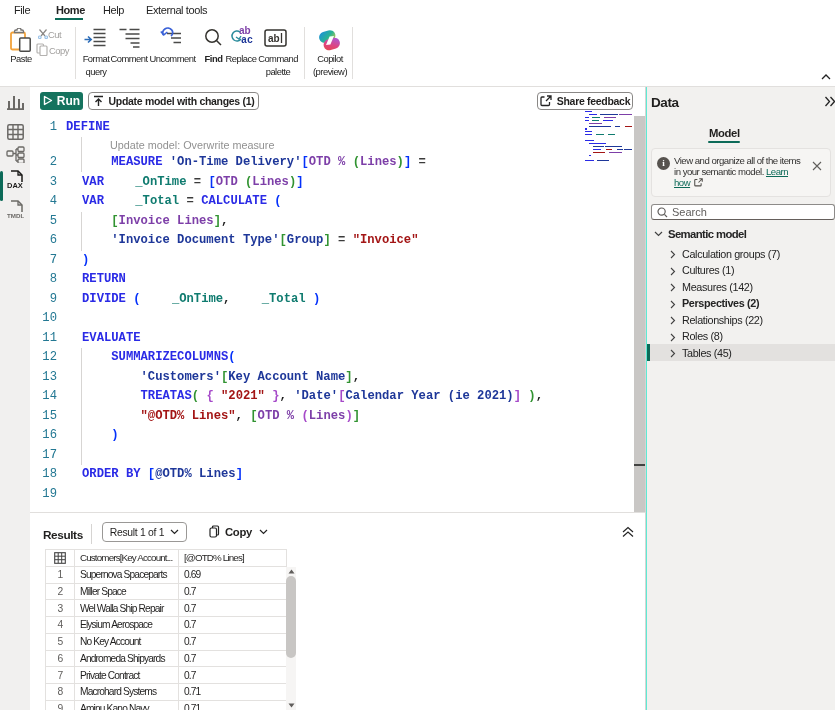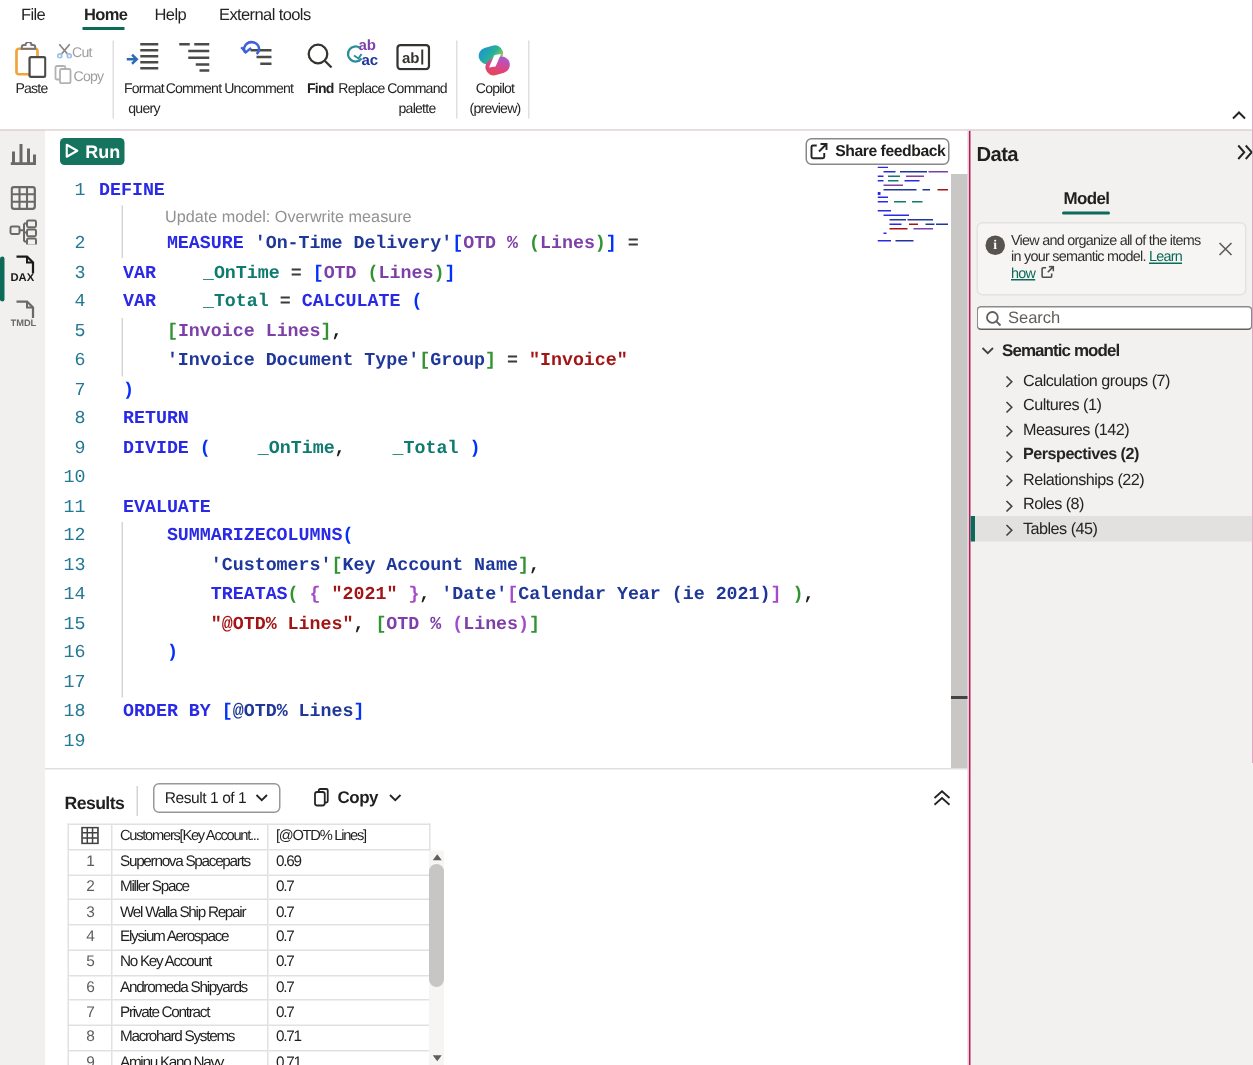--- a/index.html
+++ b/index.html
@@ -1,19 +1,19 @@
 <!DOCTYPE html>
 <html><head>
 <meta charset="utf-8">
 <style>
   * { margin:0; padding:0; box-sizing:border-box; }
   html,body { width:835px; height:710px; overflow:hidden; background:#fff;
     font-family:"Liberation Sans", sans-serif; }
   .abs { position:absolute; }
-  #page { position:relative; width:835px; height:710px; background:#be185d; overflow:hidden; }
+  #page { position:relative; width:835px; height:710px; background:#5eead4; overflow:hidden; }
 
   
   #ribbon { position:absolute; left:0; top:0; width:835px; height:87px; background:#fff; border-bottom:1px solid #e1dfdd; }
   .menutab { position:absolute; top:4px; font-size:11px; letter-spacing:-0.4px; color:#242424; }
   .grplabel { position:absolute; top:76px; font-size:9px; letter-spacing:-0.3px; color:#605e5c; text-align:center;margin-top:45px; }
   .ribdiv { position:absolute; top:27px; height:52px; width:1px; background:#e1dfdd; }
   .riblabel { position:absolute; font-size:9.4px; letter-spacing:-0.5px; color:#242424; text-align:center; line-height:12.5px; white-space:nowrap; }
   .disabled { color:#a19f9d; }
 
   
@@ -104,21 +104,21 @@
     <div class="riblabel" style="left:140px; top:53px; width:65px;">Uncomment</div>
 
     <svg class="abs" style="left:204px; top:28px;" width="19" height="19" viewBox="0 0 19 19">
       <circle cx="8" cy="8" r="6.2" fill="none" stroke="#35332f" stroke-width="1.5"></circle>
       <path d="M12.5 12.5 L17 17" stroke="#35332f" stroke-width="1.5"></path>
     </svg>
     <div class="riblabel" style="left:195px; top:53px; width:37px;font-weight:bold;">Find</div>
 
     <div class="abs" style="left:230px; top:27px; width:26px; height:22px; font-size:10px; font-weight:bold;">
       <span class="abs" style="left:9px; top:-2px; color:#7d3fa8;">ab</span>
-      <span class="abs" style="left:11px; top:8px; color:#1e3799;">ac</span>
+      <span class="abs" style="left:11px; top:8px; color:#1e3799;font-family:Liberation Mono, monospace;">ac</span>
       <svg class="abs" style="left:0; top:2px;" width="12" height="16" viewBox="0 0 12 16">
           <path d="M10 3 a5 5 0 1 0 1 7" fill="none" stroke="#2b8c9c" stroke-width="1.5"></path>
           <path d="M11 7 l-2 3 l-3 -2" fill="none" stroke="#2b8c9c" stroke-width="1.3"></path>
         </svg>
     </div>
     <div class="riblabel" style="left:215px; top:53px; width:52px;">Replace</div>
 
     <svg class="abs" style="left:264px; top:29px;" width="23" height="18" viewBox="0 0 23 18">
       <rect x="1" y="1" width="21" height="16" rx="2" fill="none" stroke="#35332f" stroke-width="1.5"></rect>
       <text x="4" y="13" font-size="10" font-weight="bold" fill="#35332f" font-family="Liberation Sans">ab</text>
@@ -176,20 +176,26 @@
       <text x="0" y="17.5" font-size="6.2" font-weight="bold" fill="#6b6966" font-family="Liberation Sans">TMDL</text>
     </svg>
   </div>
 
   <div id="editor">
 
     <div class="abs" style="left:10px; top:5px; width:43px; height:17.5px; background:#15735e; border-radius:3px; color:#fff; font-size:12px; font-weight:bold; display:flex; align-items:center; justify-content:center;">
       <svg width="10" height="11" viewBox="0 0 10 11" style="margin-right:4px;">
           <path d="M1.5 1.5 L8.5 5.5 L1.5 9.5 z" fill="none" stroke="#fff" stroke-width="1.4" stroke-linejoin="round"></path>
         </svg>Run
+    </div>
+    <div class="btn" style="left:58px; top:5px; width:171px; height:17.5px;">
+      <svg width="11" height="12" viewBox="0 0 11 12" style="margin-right:5px;">
+          <path d="M1 1.5 h9 M5.5 11 V4 M2.5 7 l3-3 l3 3" stroke="#242424" stroke-width="1.4" fill="none"></path>
+        </svg>
+      Update model with changes (1)
     </div>
     <div class="btn" style="left:507px; top:5px; width:96px; height:17.5px;">
       <svg width="12" height="12" viewBox="0 0 12 12" style="margin-right:5px;">
           <path d="M4.5 2 H2 a1 1 0 0 0 -1 1 v6.5 a1 1 0 0 0 1 1 h6.5 a1 1 0 0 0 1 -1 V7" stroke="#242424" stroke-width="1.3" fill="none"></path>
           <path d="M7 1 h4 v4 M11 1 L6 6" stroke="#242424" stroke-width="1.3" fill="none"></path>
         </svg>
       Share feedback
     </div>
 
     <div id="lnum1" class="abs" style="left:0px; top:30.5px; width:27px;">1</div>

